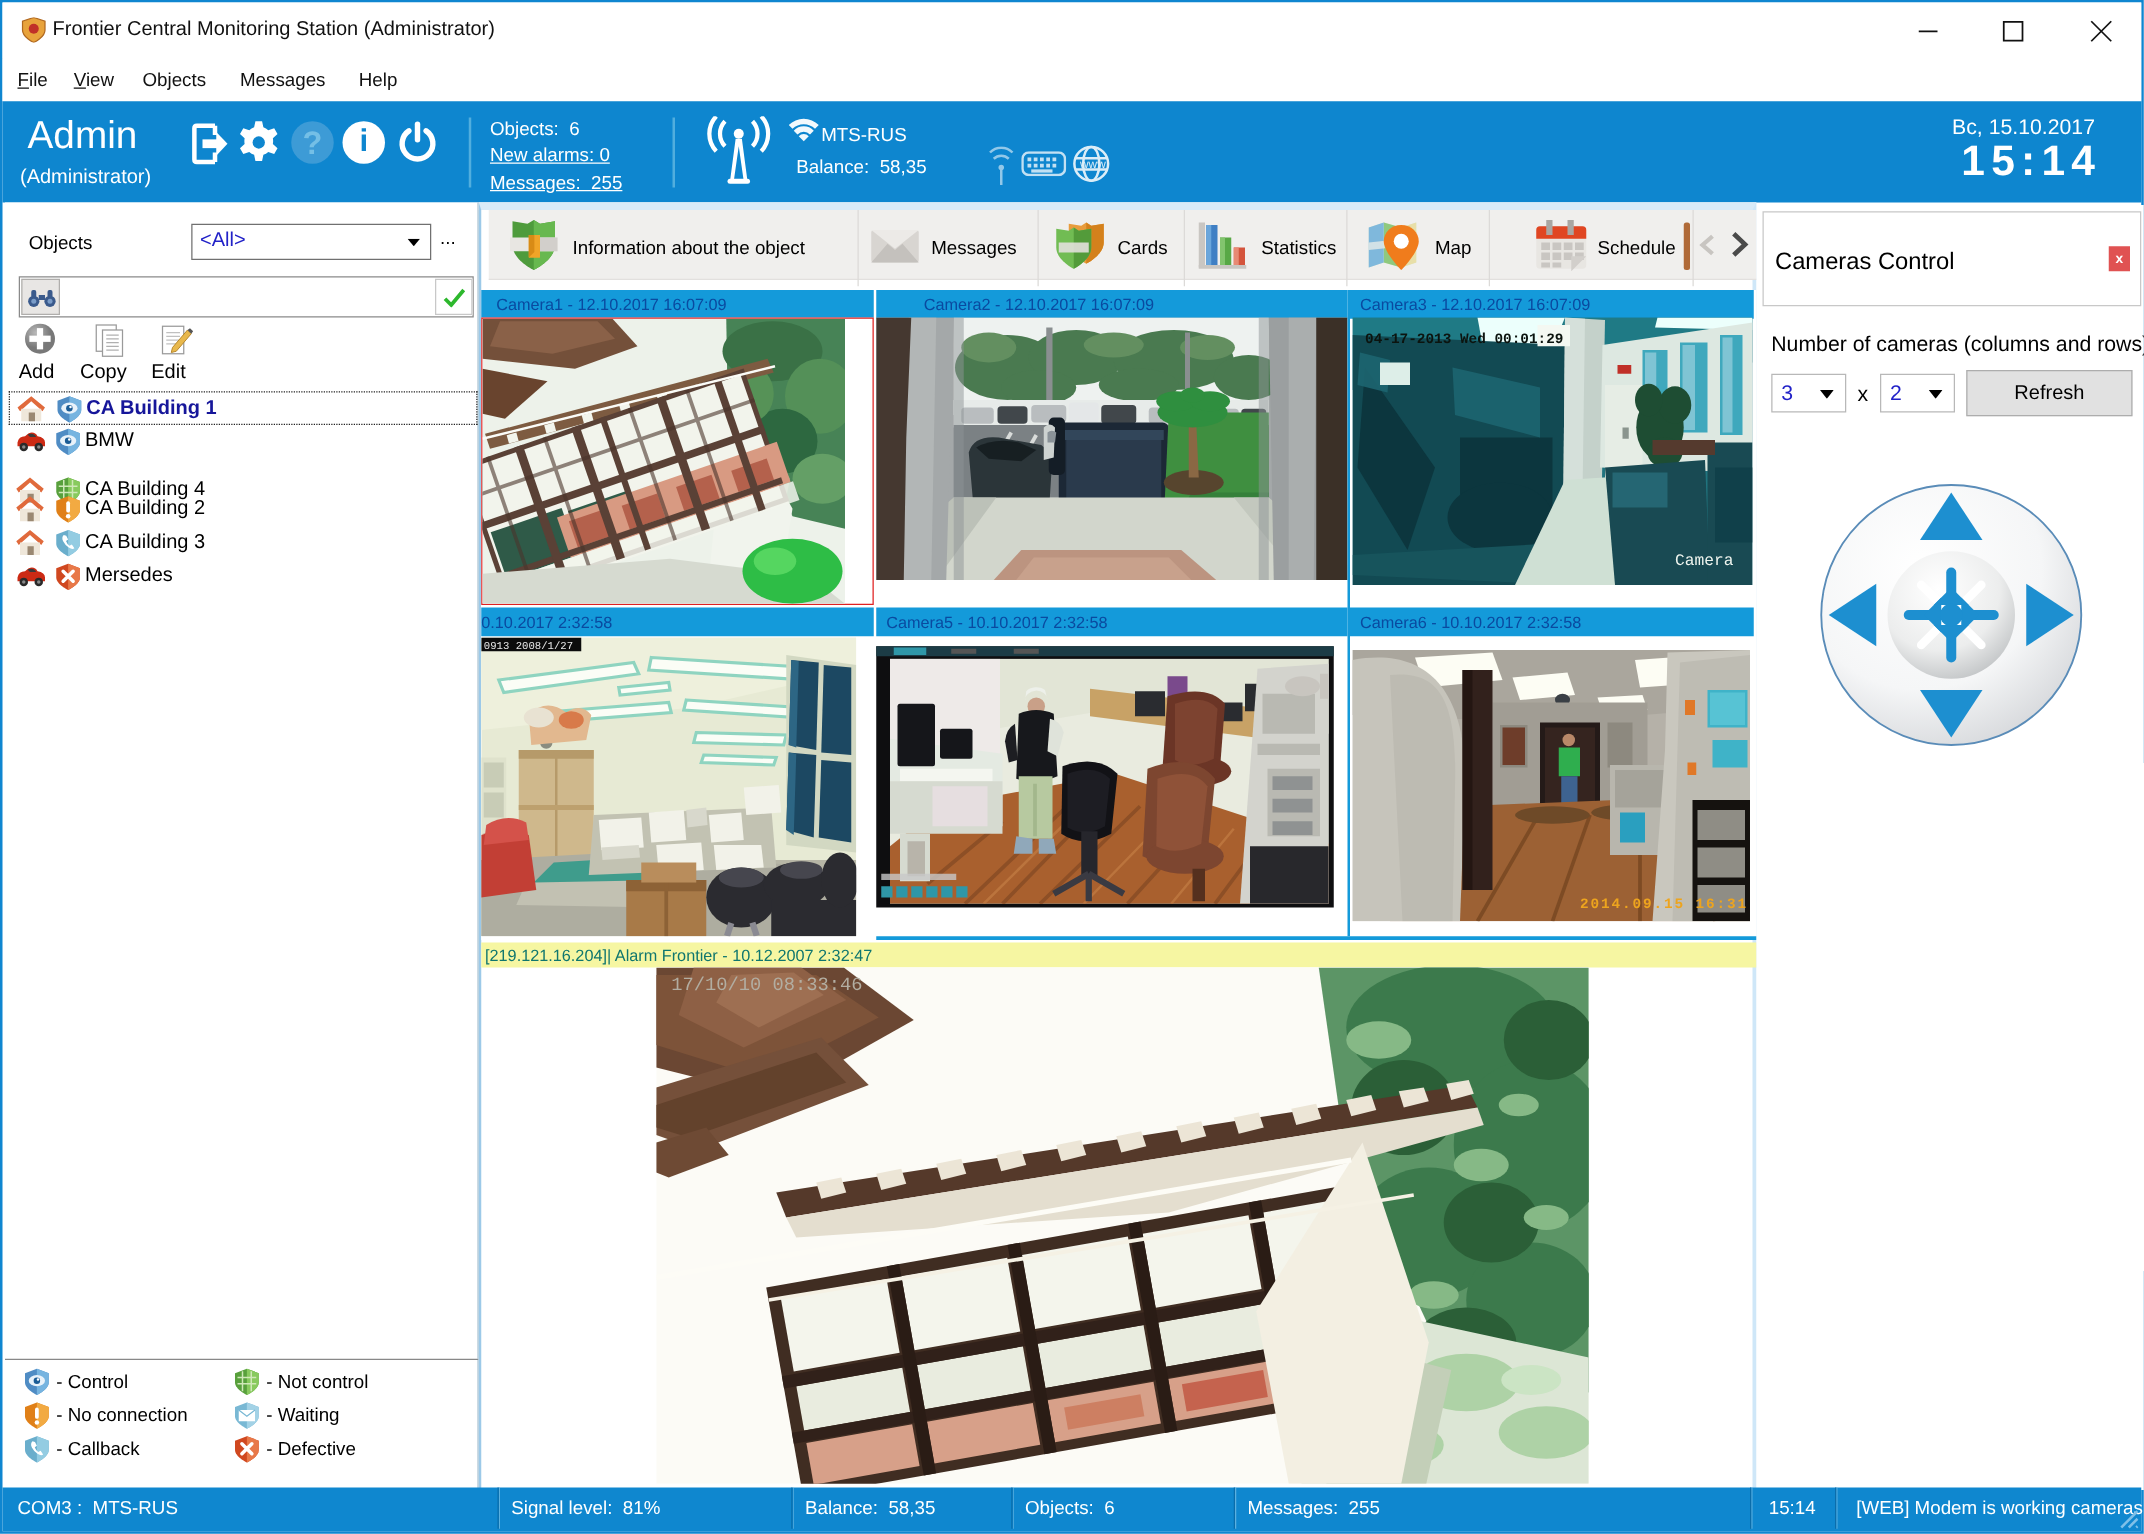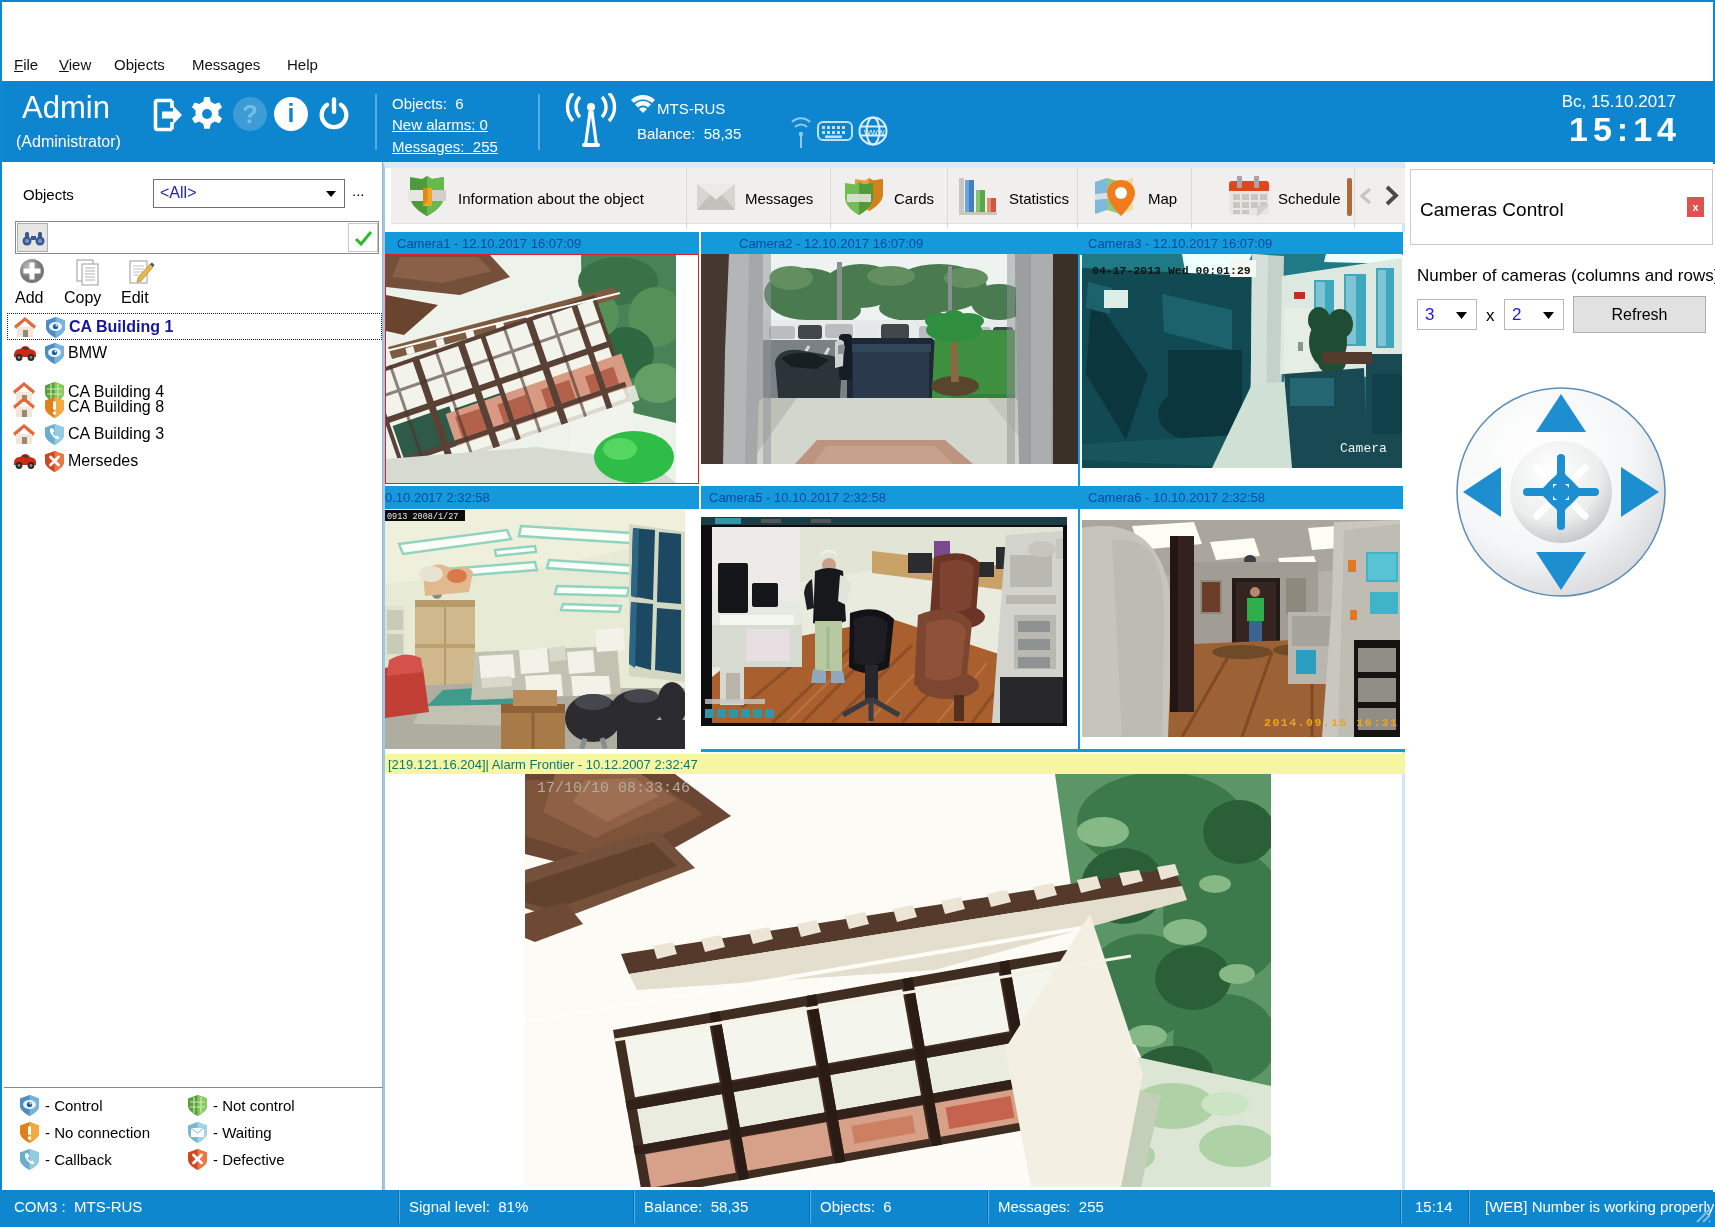--- a/index.html
+++ b/index.html
@@ -53,20 +53,33 @@
 #ccx{position:absolute;right:8px;top:27px;width:17px;height:20px;background:#e05252;color:#fff;font-size:11px;font-weight:bold;text-align:center;line-height:20px}
 #numcam{position:absolute;left:9px;top:102px;font-size:17px;color:#000;white-space:nowrap;width:298px;overflow:hidden}
 .dd{position:absolute;top:135px;height:31px;background:#fff;border:1px solid #b8b8b8;font-size:17px}
 #refresh{position:absolute;left:165px;top:132px;width:133px;height:37px;background:#e1e1e1;border:1px solid #adadad;font-size:16px;color:#000;text-align:center;line-height:35px}
 
 #statusbar{position:absolute;left:0;top:1188px;width:1711px;height:35px;background:#0f87cf;color:#ffffff;font-size:15px}
 .ssec{position:absolute;top:0;height:33px;border-left:1px solid #0a6dab;box-shadow:inset 1px 0 0 #5ab0e0}
 .ssec span{position:absolute;top:8px;left:10px;white-space:nowrap}
 </style></head><body>
 <div id="win">
+  <div id="titlebar">
+    <svg class="abs" style="left:15px;top:12px" width="20" height="20" viewBox="0 0 20 20">
+        <path d="M10 0 L19 3 V10 C19 16 10 20 10 20 C10 20 1 16 1 10 V3 Z" fill="#e8a33c" stroke="#b06820" stroke-width="1"></path>
+        <circle cx="10" cy="9" r="4" fill="#c03028"></circle>
+      </svg>
+    <div id="title">Frontier Central Monitoring Station (Administrator)</div>
+    <svg class="abs" style="left:1525px;top:10px" width="180" height="26" viewBox="0 0 180 26" fill="none" stroke="#111" stroke-width="1.4">
+      <line x1="8" y1="13" x2="23" y2="13"></line>
+      <rect x="76" y="5.5" width="15" height="15"></rect>
+      <line x1="146" y1="5" x2="162" y2="21"></line>
+        <line x1="162" y1="5" x2="146" y2="21"></line>
+    </svg>
+  </div>
   <div id="menubar">
     <span class="mi" style="left:12px"><u>F</u>ile</span>
     <span class="mi" style="left:57px"><u>V</u>iew</span>
     <span class="mi" style="left:112px">Objects</span>
     <span class="mi" style="left:190px">Messages</span>
     <span class="mi" style="left:285px">Help</span>
   </div>
   <div id="header">
     <div id="admin">Admin</div>
     <div id="adminsub">(Administrator)</div>
@@ -269,21 +282,21 @@
               <polygon points="1,10 12,1 23,10 21,13 12,5 3,13" fill="#e06a3c"></polygon>
               <rect x="4" y="11" width="16" height="10" fill="#efe7da"></rect>
               <rect x="10" y="14" width="5" height="7" fill="#9a8872"></rect>
             </svg>
             <svg style="left:36px;top:2px" width="23" height="23" viewBox="0 0 23 23">
               <path d="M11.5 1 L21 4.5 V12 C21 17.5 11.5 22 11.5 22 C11.5 22 2 17.5 2 12 V4.5 Z" fill="#e08018"></path>
               <path d="M11.5 1 L21 4.5 V12 C21 17.5 11.5 22 11.5 22 Z" fill="#f2aa42"></path>
               <rect x="10" y="5" width="3" height="9" rx="1.5" fill="#fff"></rect>
               <circle cx="11.5" cy="17" r="1.8" fill="#fff"></circle>
             </svg>
-            <span class="txt">CA Building 8</span>
+            <span class="txt">CA Building 2</span>
           </div>
         <div class="lrow" style="top:259px">
             <svg style="left:5px;top:2px" width="24" height="23" viewBox="0 0 24 23">
               <polygon points="1,10 12,1 23,10 21,13 12,5 3,13" fill="#e06a3c"></polygon>
               <rect x="4" y="11" width="16" height="10" fill="#efe7da"></rect>
               <rect x="10" y="14" width="5" height="7" fill="#9a8872"></rect>
             </svg>
             <svg style="left:36px;top:2px" width="23" height="23" viewBox="0 0 23 23">
               <path d="M11.5 1 L21 4.5 V12 C21 17.5 11.5 22 11.5 22 C11.5 22 2 17.5 2 12 V4.5 Z" fill="#6aaecc"></path>
               <path d="M11.5 1 L21 4.5 V12 C21 17.5 11.5 22 11.5 22 Z" fill="#93cce2"></path>
@@ -1086,21 +1099,21 @@
     <div class="ssec" style="left:807px;width:178px">
         <span>Objects:&nbsp; 6</span>
       </div>
     <div class="ssec" style="left:985px;width:413px">
         <span>Messages:&nbsp; 255</span>
       </div>
     <div class="ssec" style="left:1398px;width:68px">
         <span style="left:14px">15:14</span>
       </div>
     <div class="ssec" style="left:1466px;width:245px">
-        <span style="left:16px">[WEB] Number is working properly</span>
+        <span style="left:16px">[WEB] Modem is working cameras</span>
       </div>
     <svg class="abs" style="right:2px;bottom:2px" width="16" height="16" viewBox="0 0 16 16">
         <g stroke="#7fc0e8" stroke-width="2">
           <line x1="15" y1="2" x2="2" y2="15"></line>
           <line x1="15" y1="8" x2="8" y2="15"></line>
           <line x1="15" y1="14" x2="14" y2="15"></line>
         </g>
       </svg>
   </div>
 </div>

